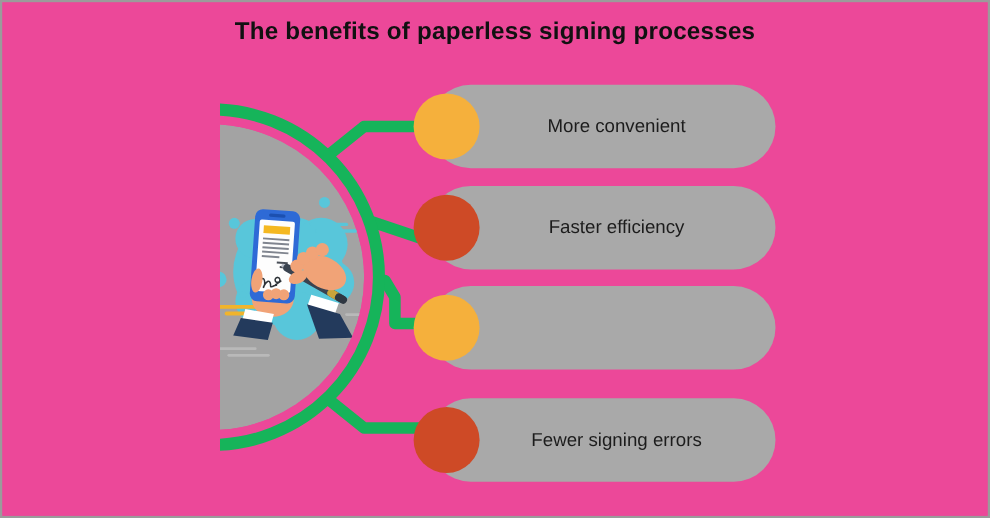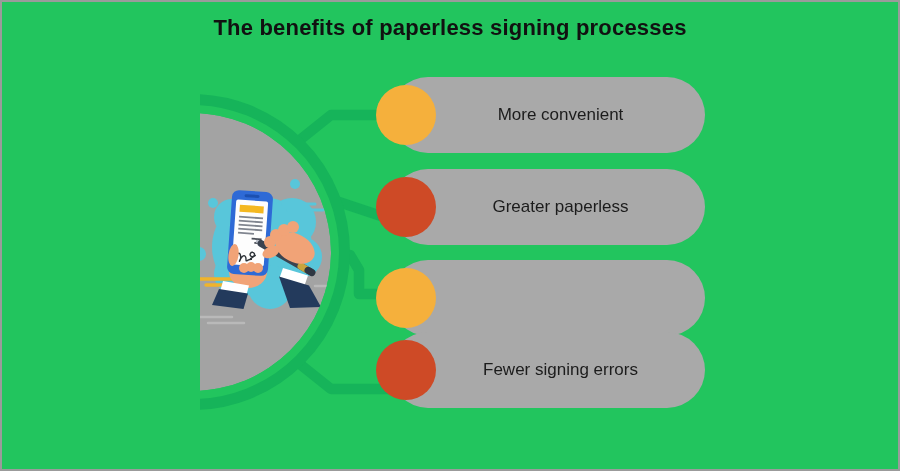--- a/index.html
+++ b/index.html
@@ -1,21 +1,21 @@
 <!DOCTYPE html>
 <html><head>
 <meta charset="utf-8">
 <style>
   html,body{margin:0;padding:0;background:#ffffff;}
   #canvas{
     position:relative;
     width:900px;height:471px;
     box-sizing:border-box;
     border:2px solid #9b9b9b;
-    background:#22c55e;
+    background:#ec4899;
     font-family:"Liberation Sans", sans-serif;
     overflow:hidden;
   }
   .title{
     position:absolute;
     top:13px;left:0;width:100%;
     text-align:center;
     font-size:22px;
     font-weight:bold;
     color:#111111;
@@ -160,23 +160,23 @@
       </g>
     </g>
   </svg>
 
   <div class="pill" style="top:75px">
     <span class="dot" style="background-color: rgb(245, 176, 60);"></span>
     <span class="pill-label">More convenient</span>
   </div>
   <div class="pill" style="top:166.5px">
     <span class="dot" style="background-color: rgb(206, 74, 38);"></span>
-    <span class="pill-label">Greater paperless</span>
+    <span class="pill-label">Faster efficiency</span>
   </div>
   <div class="pill" style="top:258px">
     <span class="dot" style="background-color: rgb(245, 176, 60);"></span>
   </div>
-  <div class="pill" style="top:330px">
+  <div class="pill" style="top:360px">
     <span class="dot" style="background-color: rgb(206, 74, 38);"></span>
     <span class="pill-label">Fewer signing errors</span>
   </div>
 
 </div>
 
 </body></html>

